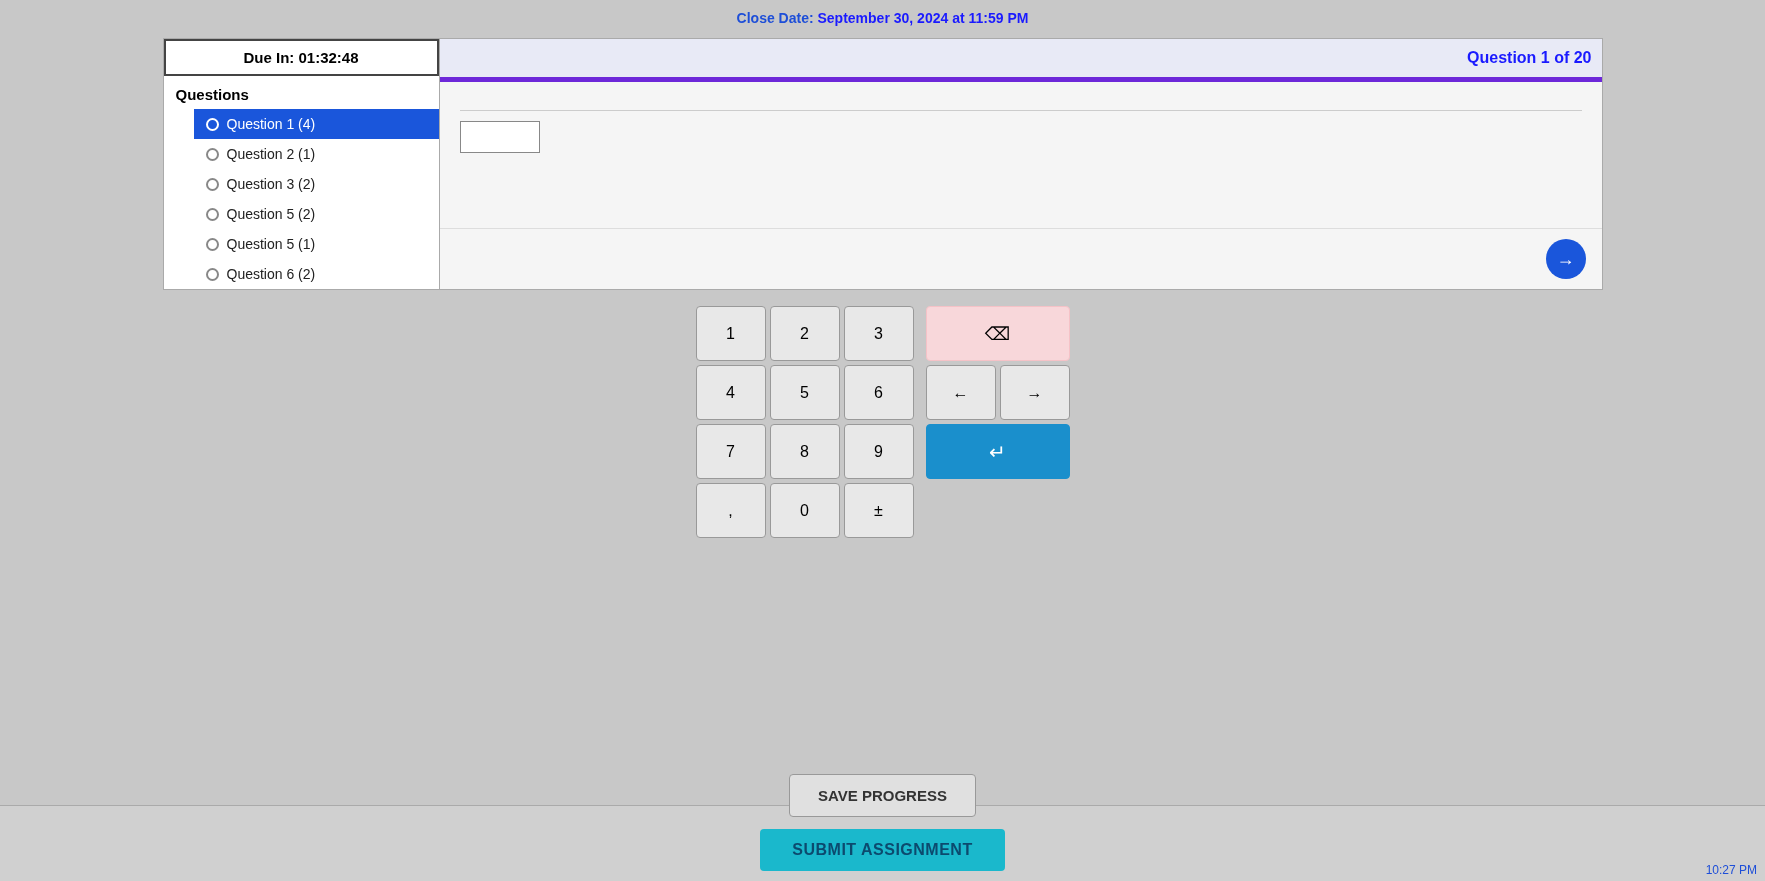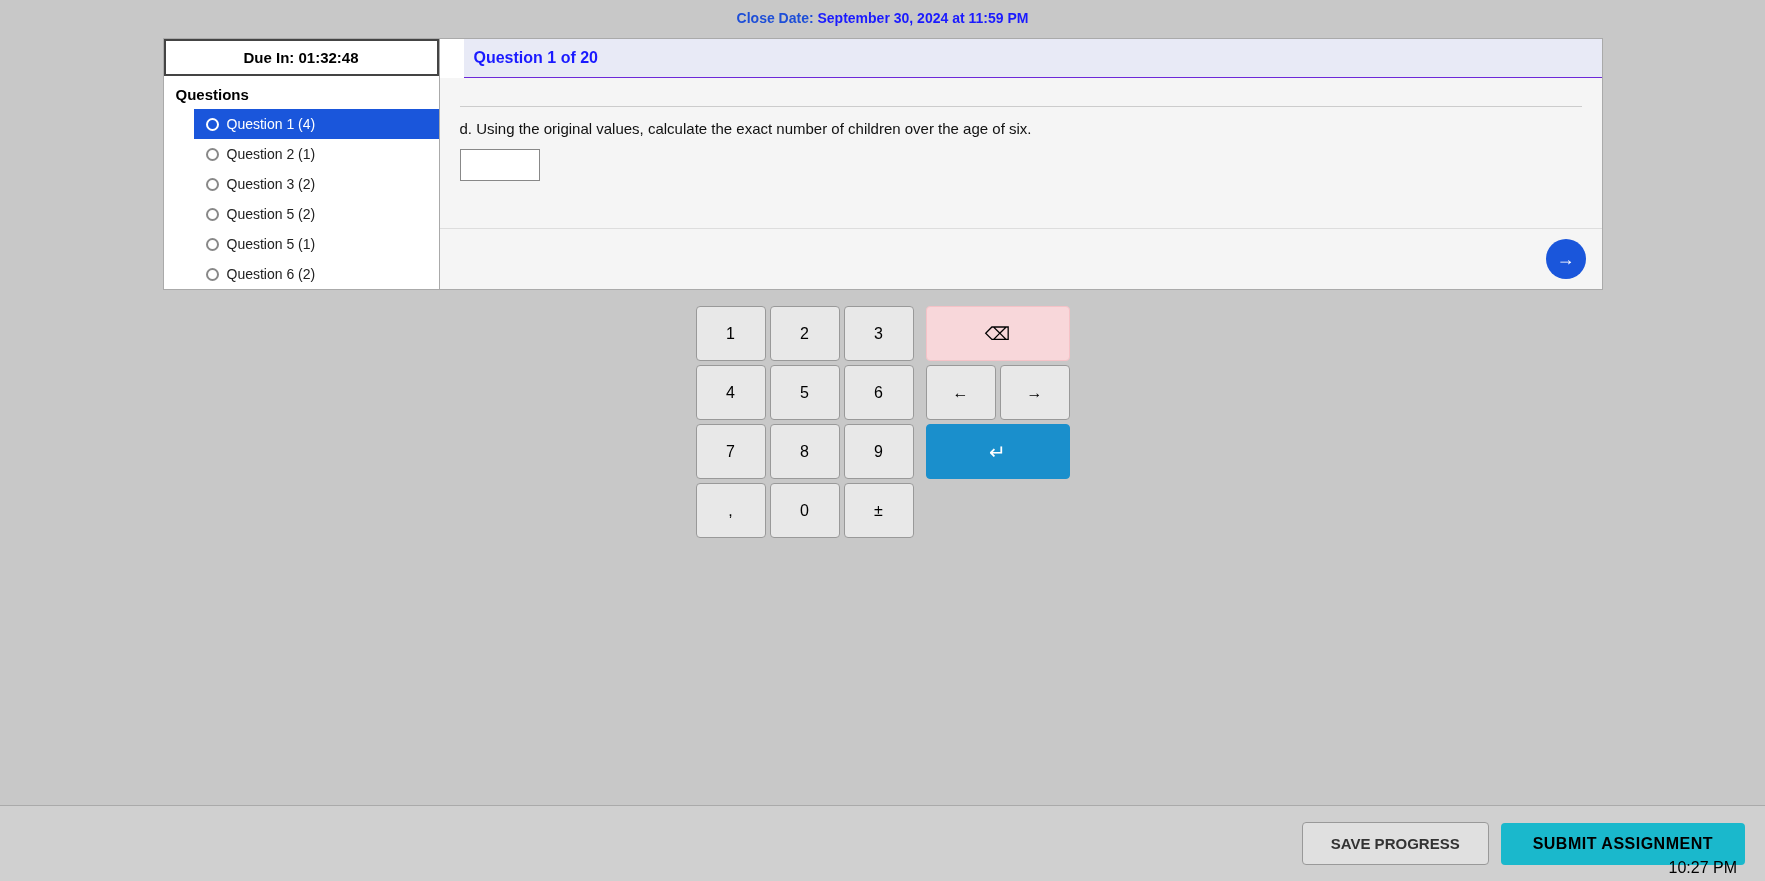--- a/index.html
+++ b/index.html
@@ -107,27 +107,26 @@
     }
 
     .main-panel {
       flex: 1;
       display: flex;
       flex-direction: column;
     }
 
     .question-header {
       background: #e8eaf6;
-      text-align: left;
+      text-align: right;
       padding: 10px;
       font-size: 16px;
       font-weight: bold;
       color: #1a1aff;
-      border-bottom: 1px solid #6d28d9;
-      margin-left: 24px;
+      border-bottom: 5px solid #6d28d9;
     }
 
     .question-body {
       padding: 18px 20px;
       flex: 1;
       font-size: 15px;
       line-height: 1.6;
       color: #111;
       background: #f5f5f5;
     }
@@ -248,20 +247,21 @@
       left: 0;
       right: 0;
       background: #d0d0d0;
       display: flex;
       justify-content: flex-end;
       align-items: center;
       padding: 10px 20px;
       gap: 12px;
       border-top: 1px solid #aaa;
       height: 76px;
+      flex-direction: column;
     }
 
     .save-progress-btn {
       background: #e0e0e0;
       border: 1px solid #999;
       padding: 12px 28px;
       font-size: 15px;
       font-weight: bold;
       cursor: pointer;
       border-radius: 4px;
@@ -269,30 +269,30 @@
     }
 
     .submit-btn {
       background: #1ab8cc;
       border: none;
       padding: 12px 32px;
       font-size: 16px;
       font-weight: bold;
       cursor: pointer;
       border-radius: 4px;
-      color: #000000;
+      color: #0c4a6e;
       letter-spacing: 0.5px;
     }
 
     .taskbar-time {
       position: fixed;
       bottom: 0;
-      right: 24px;
-      font-size: 16px;
-      color: #000000;
+      right: 4px;
+      font-size: 12px;
+      color: #1d4ed8;
       padding: 4px;
     }
 
     .side-extra {
       display: flex;
       flex-direction: column;
       gap: 4px;
       justify-content: flex-start;
     }
   </style>
@@ -339,21 +339,20 @@
           <span>Question 6  (2)</span>
         </li>
       </ul>
     </div>
 
     <div class="main-panel">
       <div class="question-header">Question 1 of 20</div>
       <div class="question-body">
         <hr class="divider">
         <div class="question-part">
-          <p>d. Using the original values, calculate the exact number of children over the age of six.</p>
           <input type="text" class="answer-input" style="">
         </div>
       </div>
       <div class="nav-row">
         <button class="nav-btn">→</button>
       </div>
     </div>
   </div>
 
   <div class="numpad-area">

